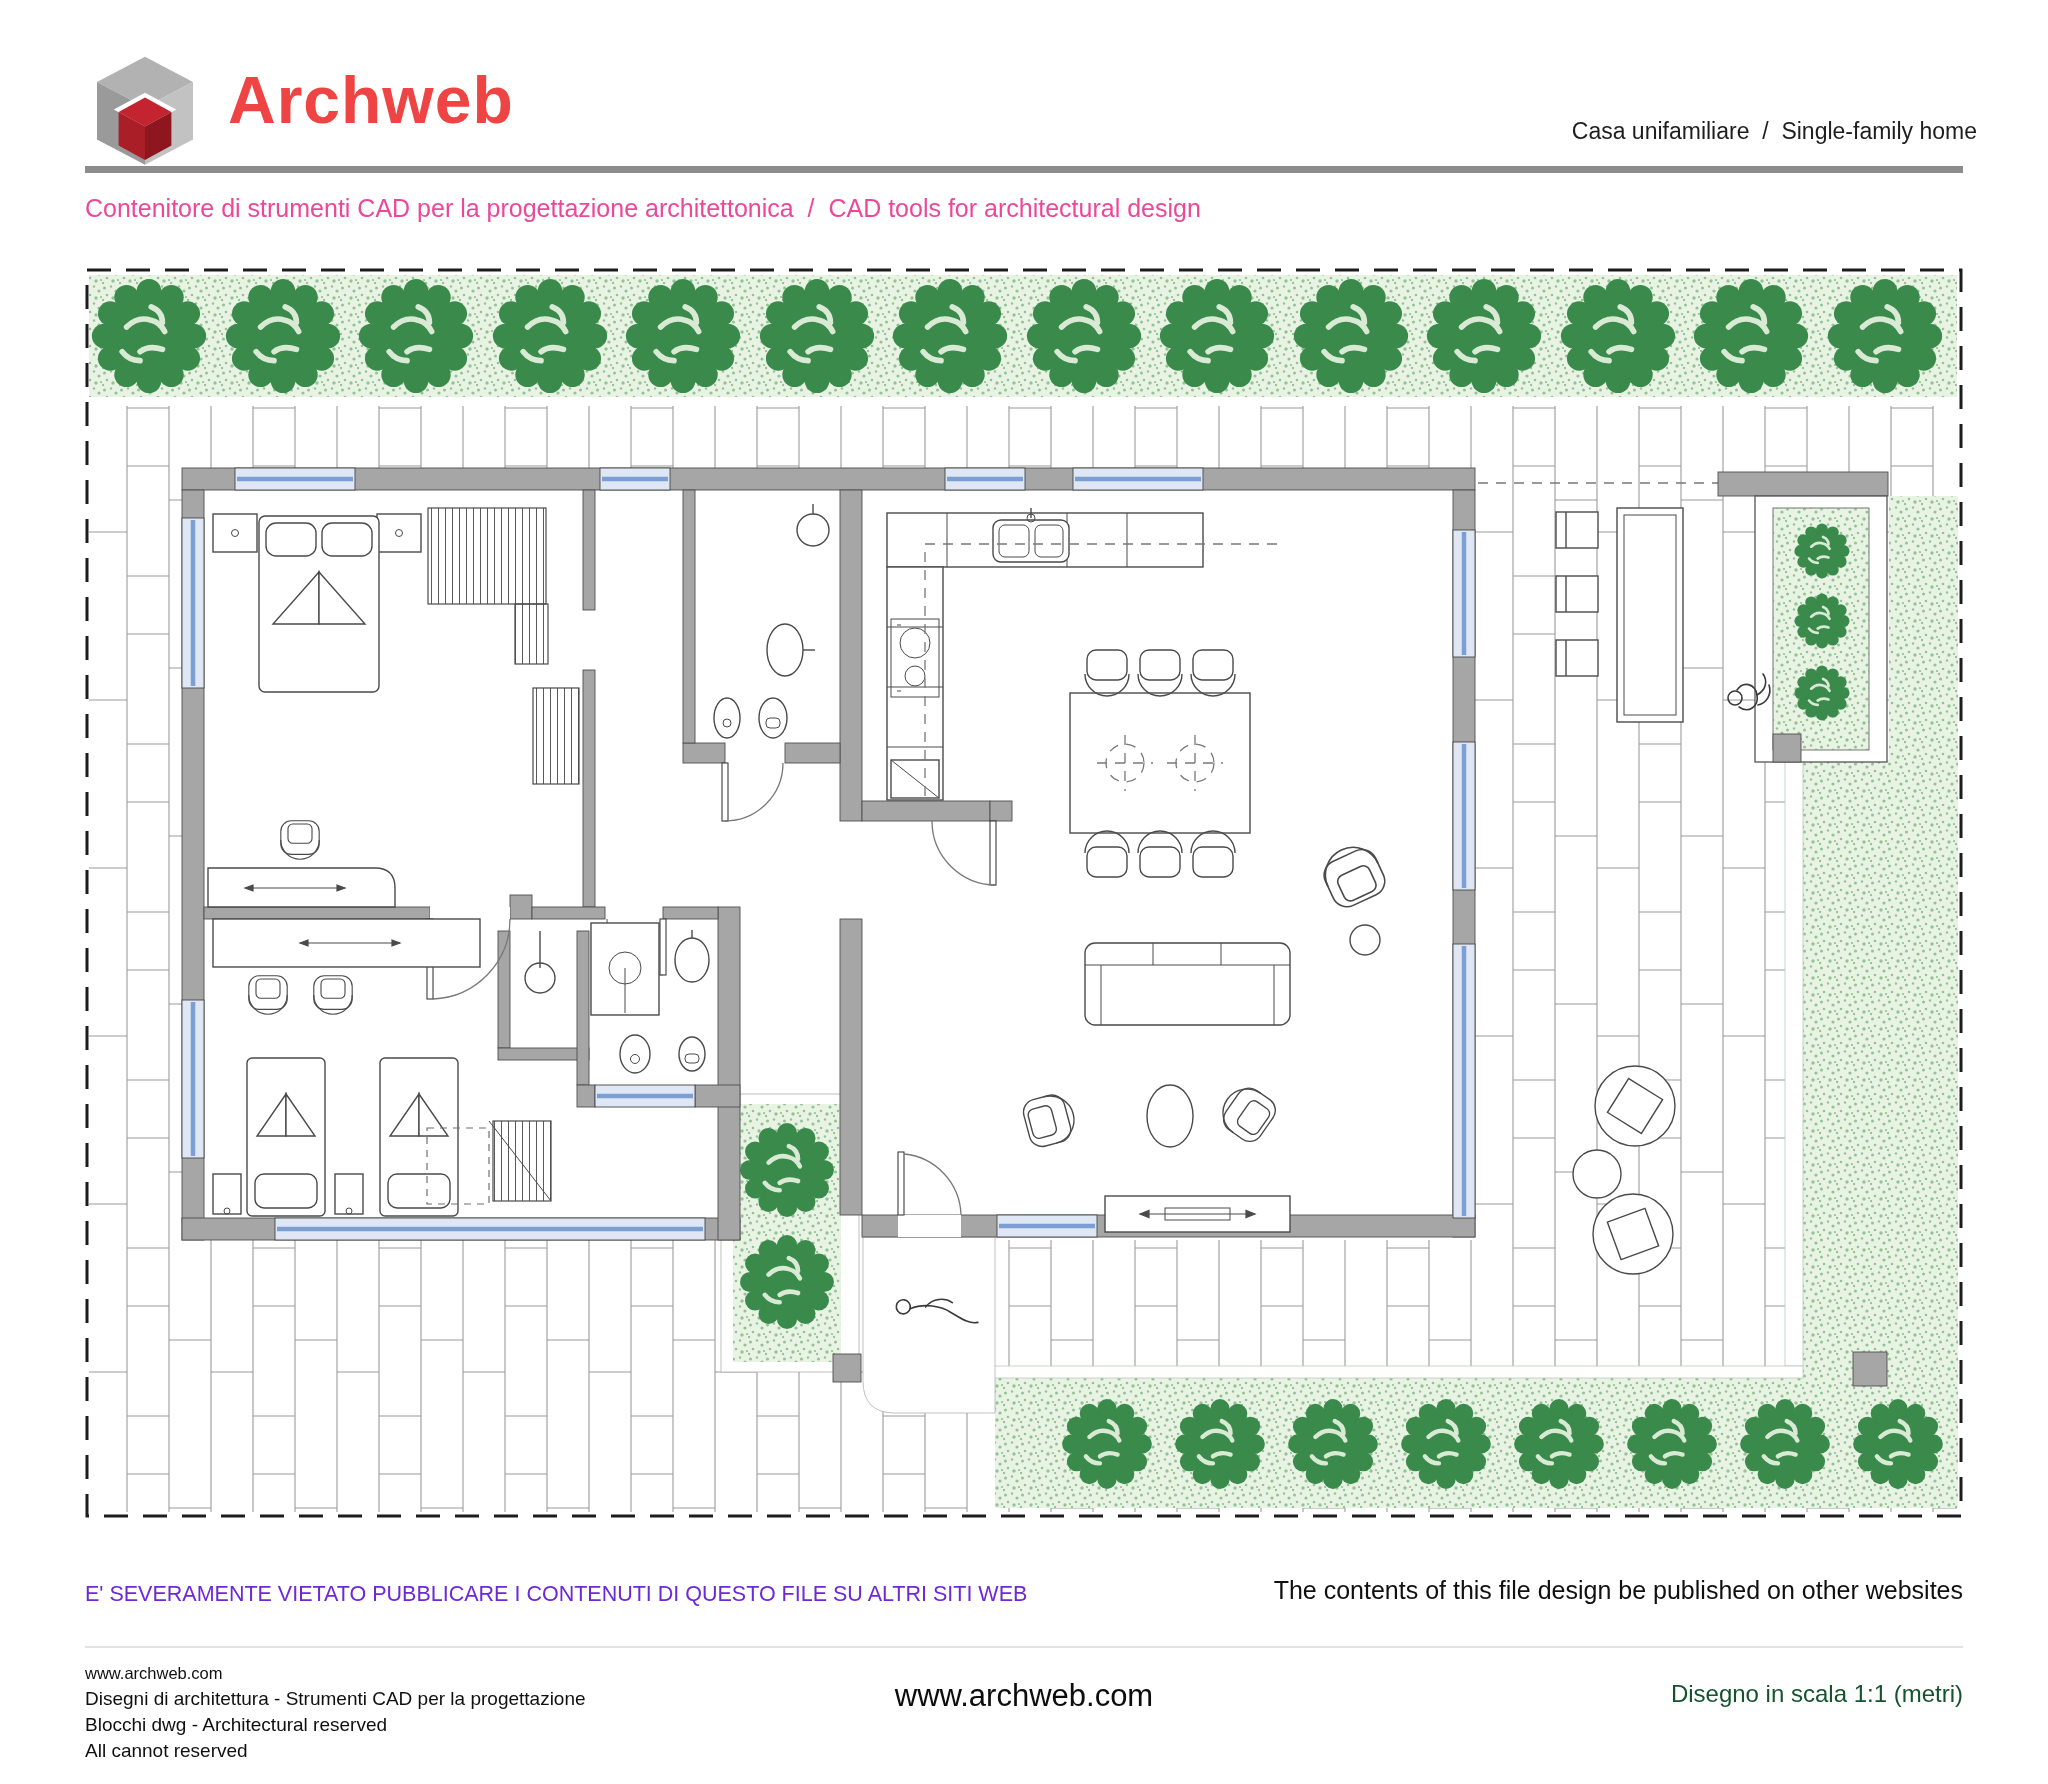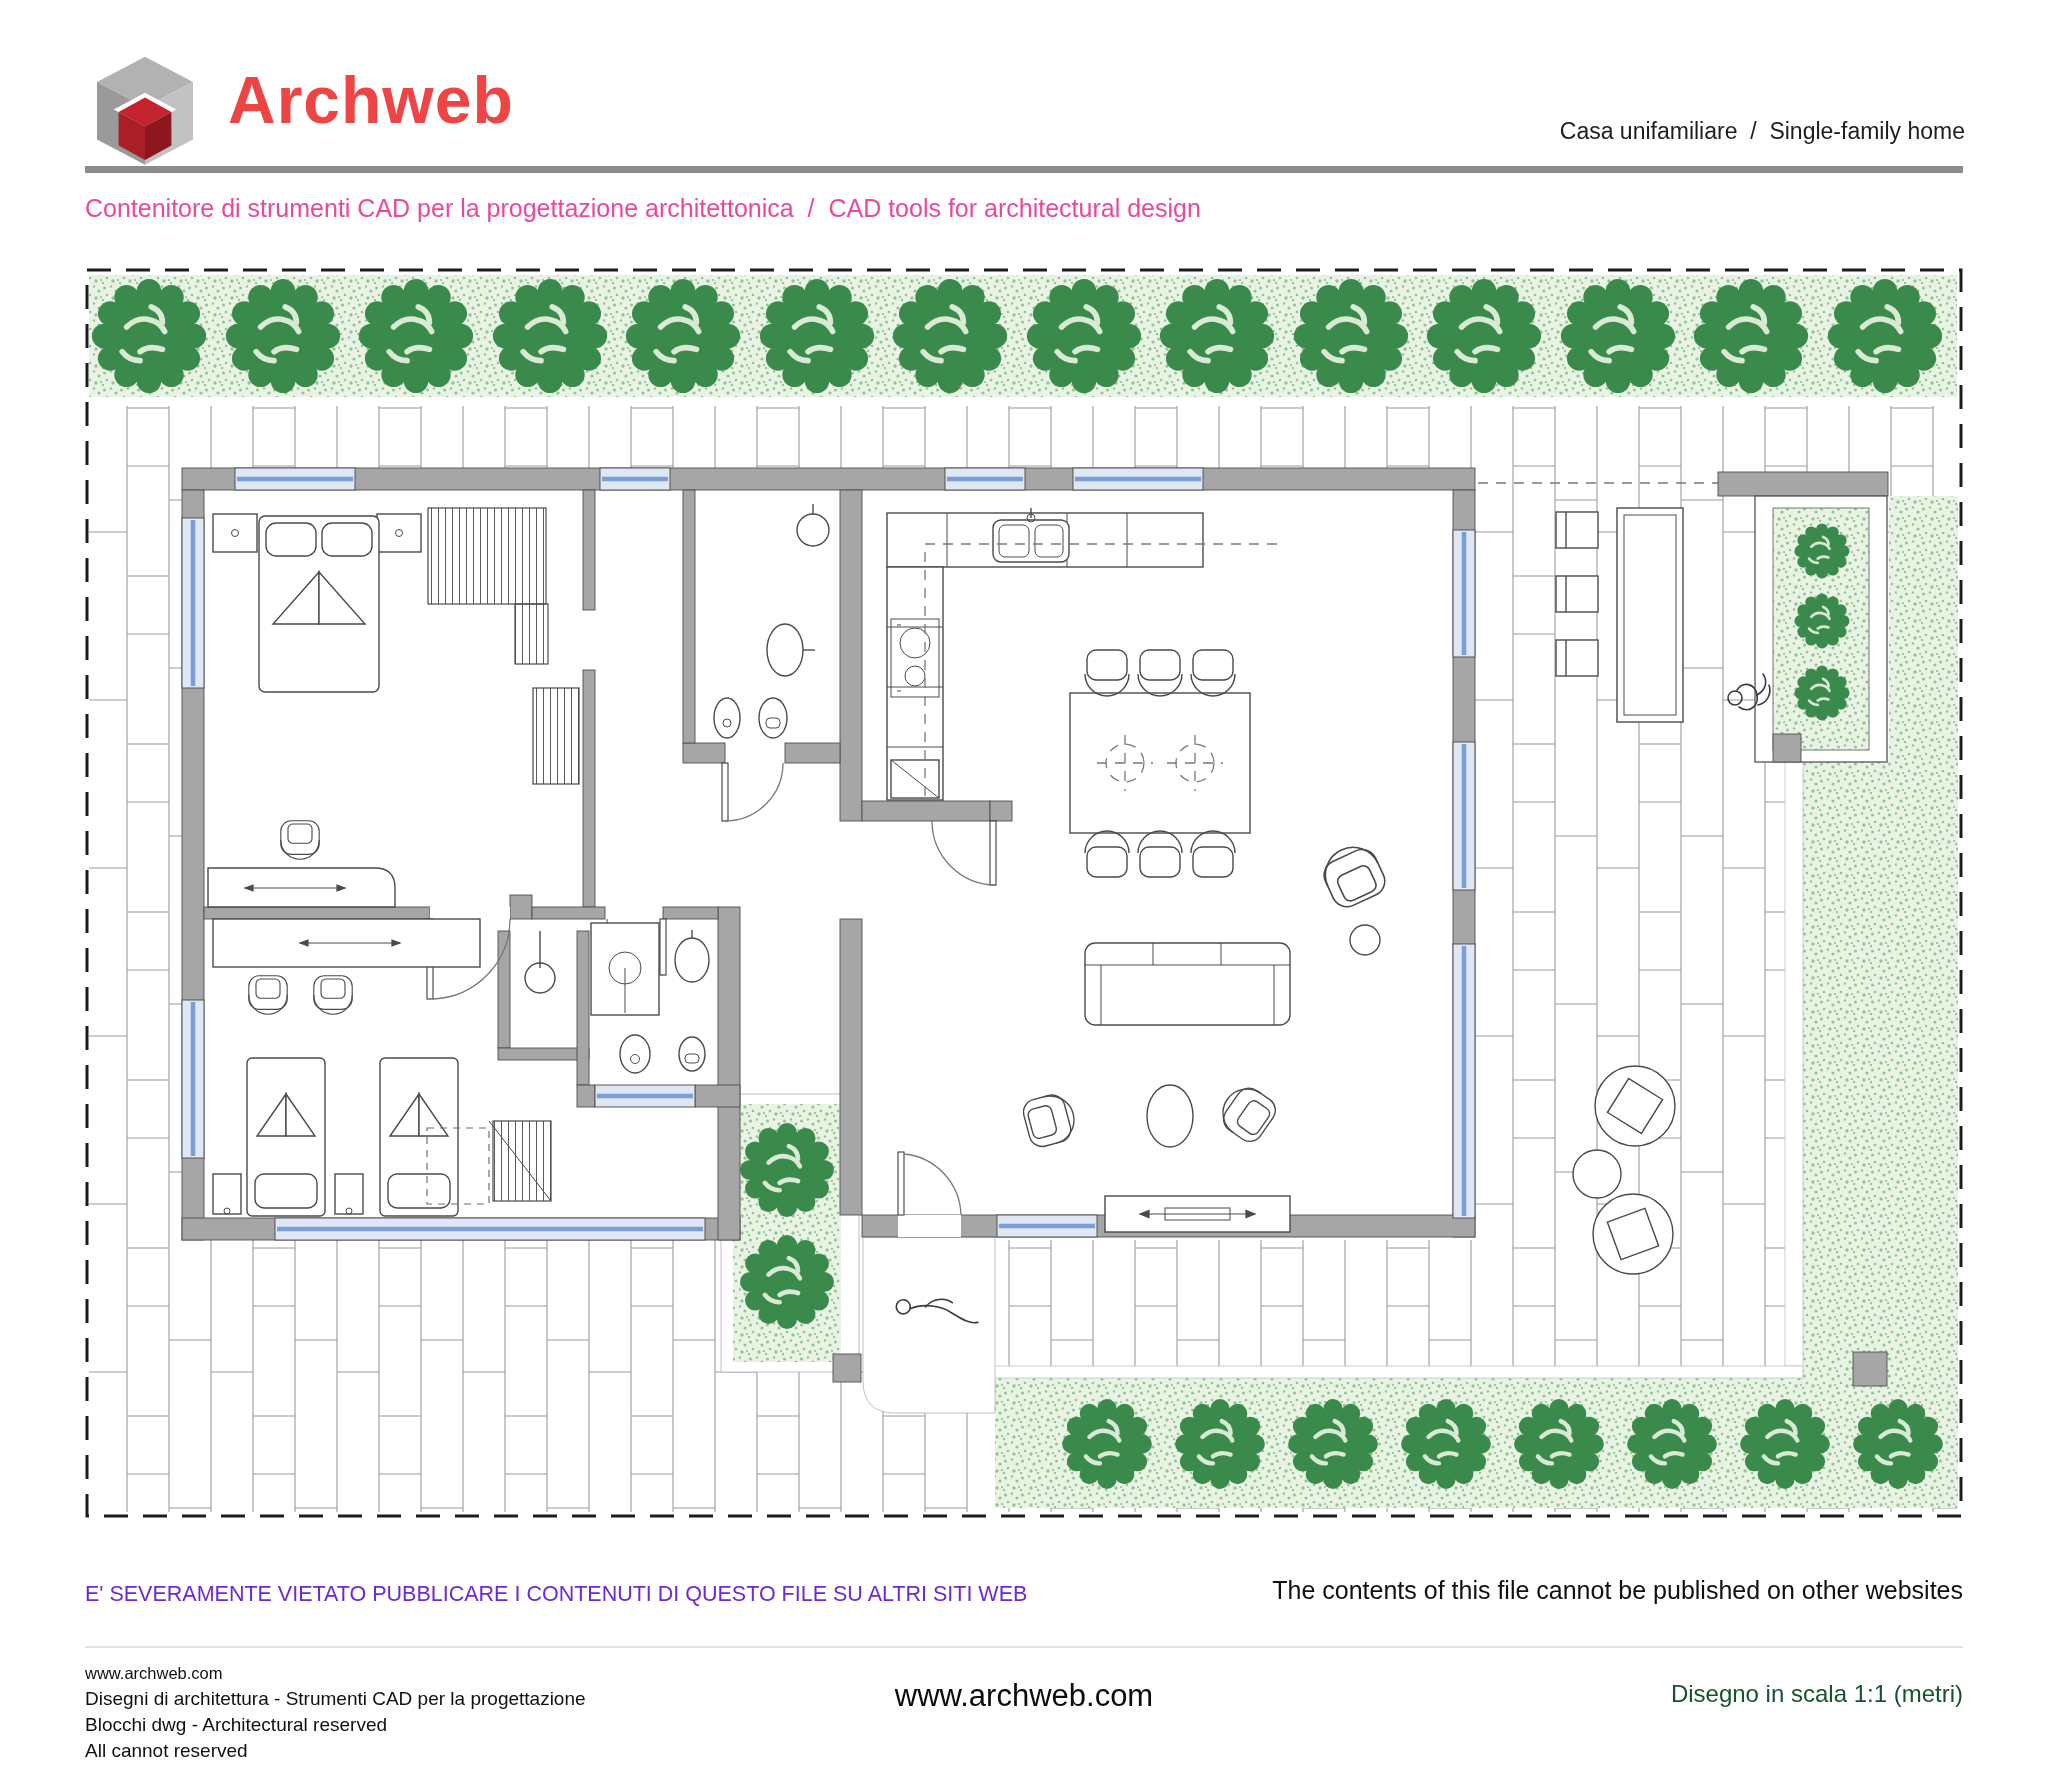--- a/index.html
+++ b/index.html
@@ -7,21 +7,21 @@
     --wall-gray:#a6a6a6; --tree-green:#3a8a4b; --lawn-green:#e9f3e4;
     --stipple-green:#5ba463; --window-blue:#7b9fd4; --glass-blue:#dfe7f5;
     --paving-line:#9b9b9b; --line-ink:#4a4a4a;
   }
   html,body{margin:0;padding:0;background:#fff;}
   .page{position:relative;width:2048px;height:1784px;background:#fff;overflow:hidden;
         font-family:"Liberation Sans", sans-serif;color:#161616;}
   .abs{position:absolute;}
   
   .logo-text{left:228px;top:62px;font-size:66px;font-weight:700;letter-spacing:1px;color:#ef4444;}
-  .category{right:83px;top:118px;font-size:23px;color:#1e1e1e;white-space:pre;}
+  .category{right:71px;top:118px;font-size:23px;color:#1e1e1e;white-space:pre;}
   .rule{left:85px;top:166px;width:1878px;height:7px;background:var(--rule-gray);}
   .tagline{left:85px;top:194px;font-size:25px;color:#ec4899;white-space:pre;}
   
   .warning-it{left:85px;top:1582px;font-size:21.5px;color:#6d28d9;}
   .warning-en{right:85px;top:1576px;font-size:25px;color:#101010;}
   .f-divider{left:85px;top:1646px;width:1878px;height:2px;background:#e3e3e3;}
   .f-left{left:85px;top:1660px;font-size:19px;line-height:26px;color:#101010;}
   .f-left .small{font-size:16.5px;}
   .f-center{left:0;top:1678px;width:2048px;text-align:center;font-size:31px;color:#0c0c0c;}
   .f-right{right:85px;top:1680px;font-size:24px;color:#14532d;}
@@ -431,21 +431,21 @@
       <ellipse cx="550" cy="786" rx="15" ry="19" class="furn"></ellipse>
         <circle cx="550" cy="791" r="4.5" class="thin"></circle>
       <ellipse cx="607" cy="786" rx="13" ry="17" class="furn"></ellipse>
         <rect x="600" y="786" width="14" height="9" rx="4" class="thin"></rect>
     </g>
 
     <rect x="2" y="2" width="1874" height="1246" class="border-dash"></rect>
   </svg>
 
   <div class="abs warning-it">E' SEVERAMENTE VIETATO PUBBLICARE I CONTENUTI DI QUESTO FILE SU ALTRI SITI WEB</div>
-  <div class="abs warning-en">The contents of this file cannot be published on other websites</div>
+  <div class="abs warning-en">The contents of this file design be published on other websites</div>
   <div class="abs f-divider"></div>
   <div class="abs f-left">
     <div class="small">www.archweb.com</div>
     <div>Disegni di architettura - Strumenti CAD  per la progettazione</div>
     <div>Blocchi dwg - Architectural reserved</div>
     <div>All cannot reserved</div>
   </div>
   <div class="abs f-center">www.archweb.com</div>
   <div class="abs f-right">Disegno in scala 1:1 (metri)</div>
 </div>

